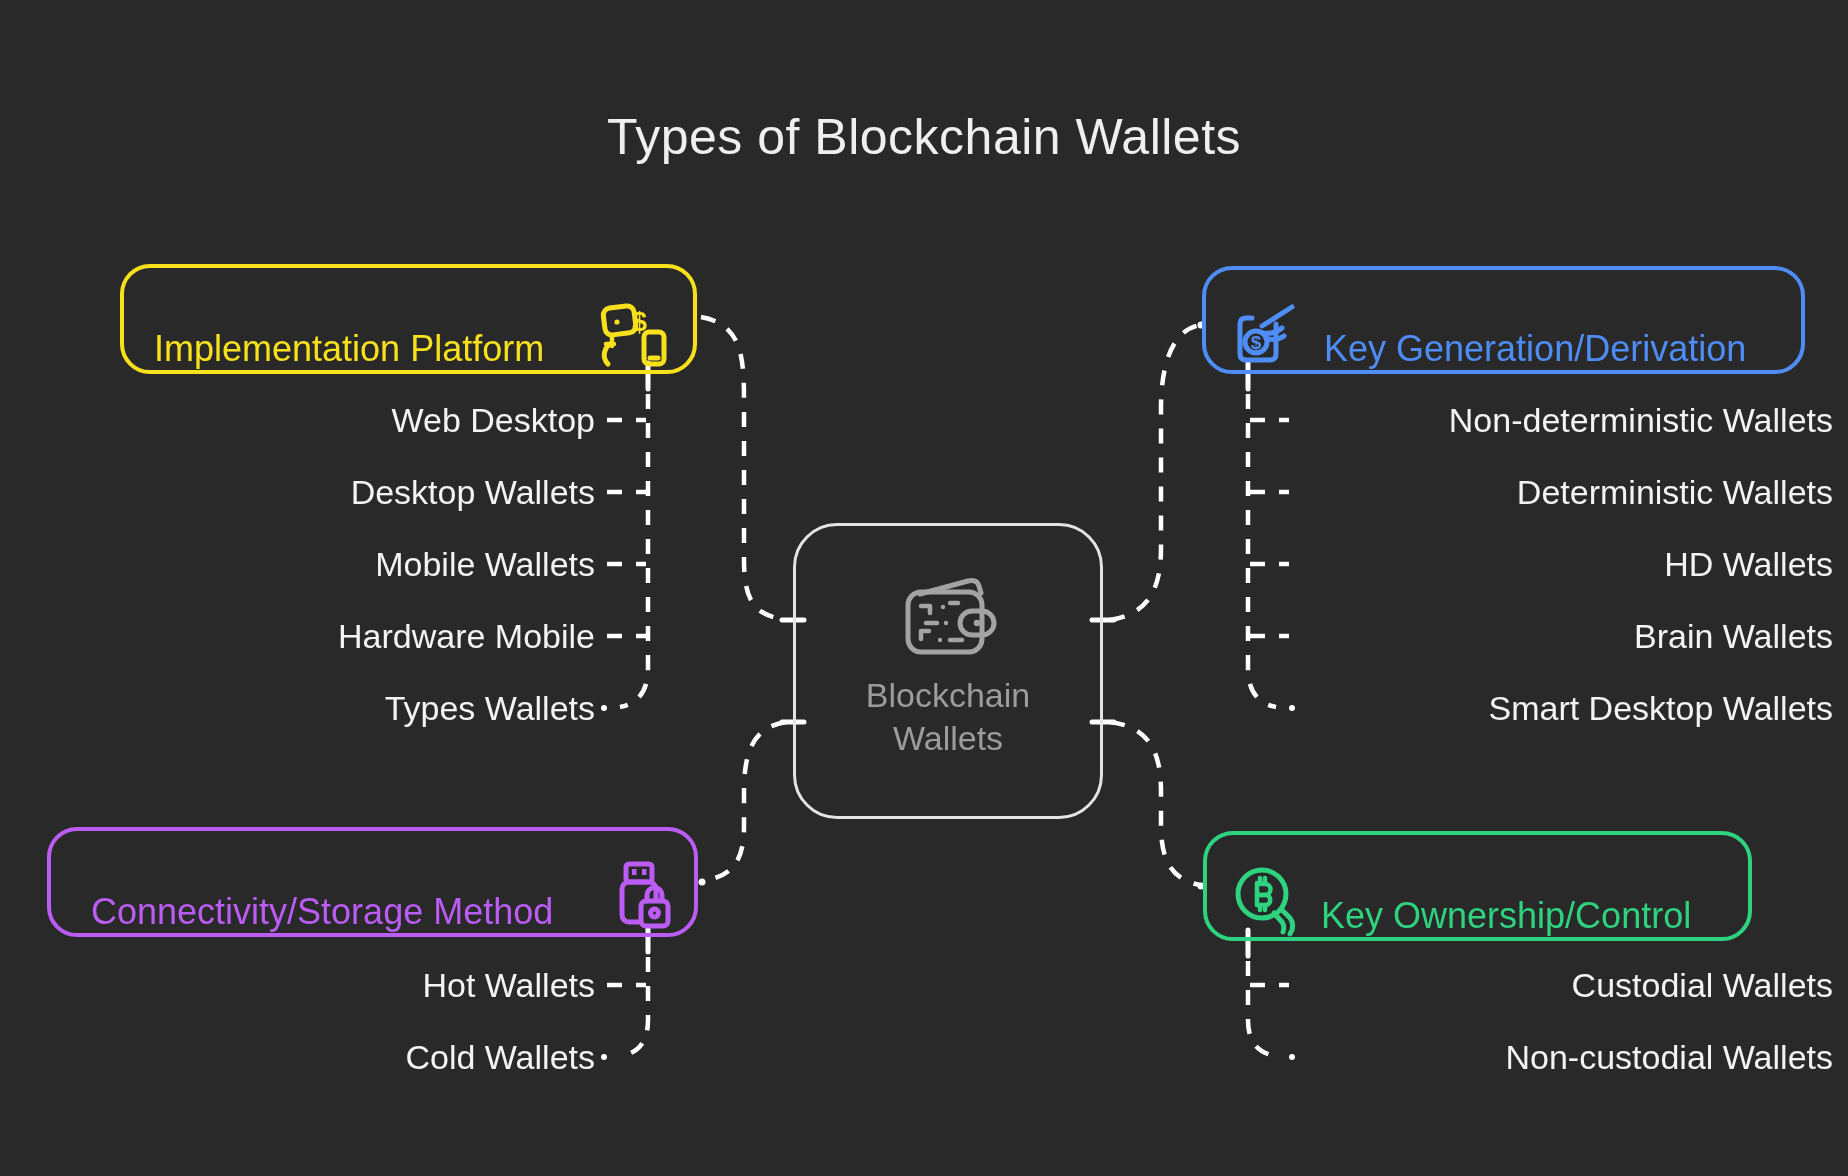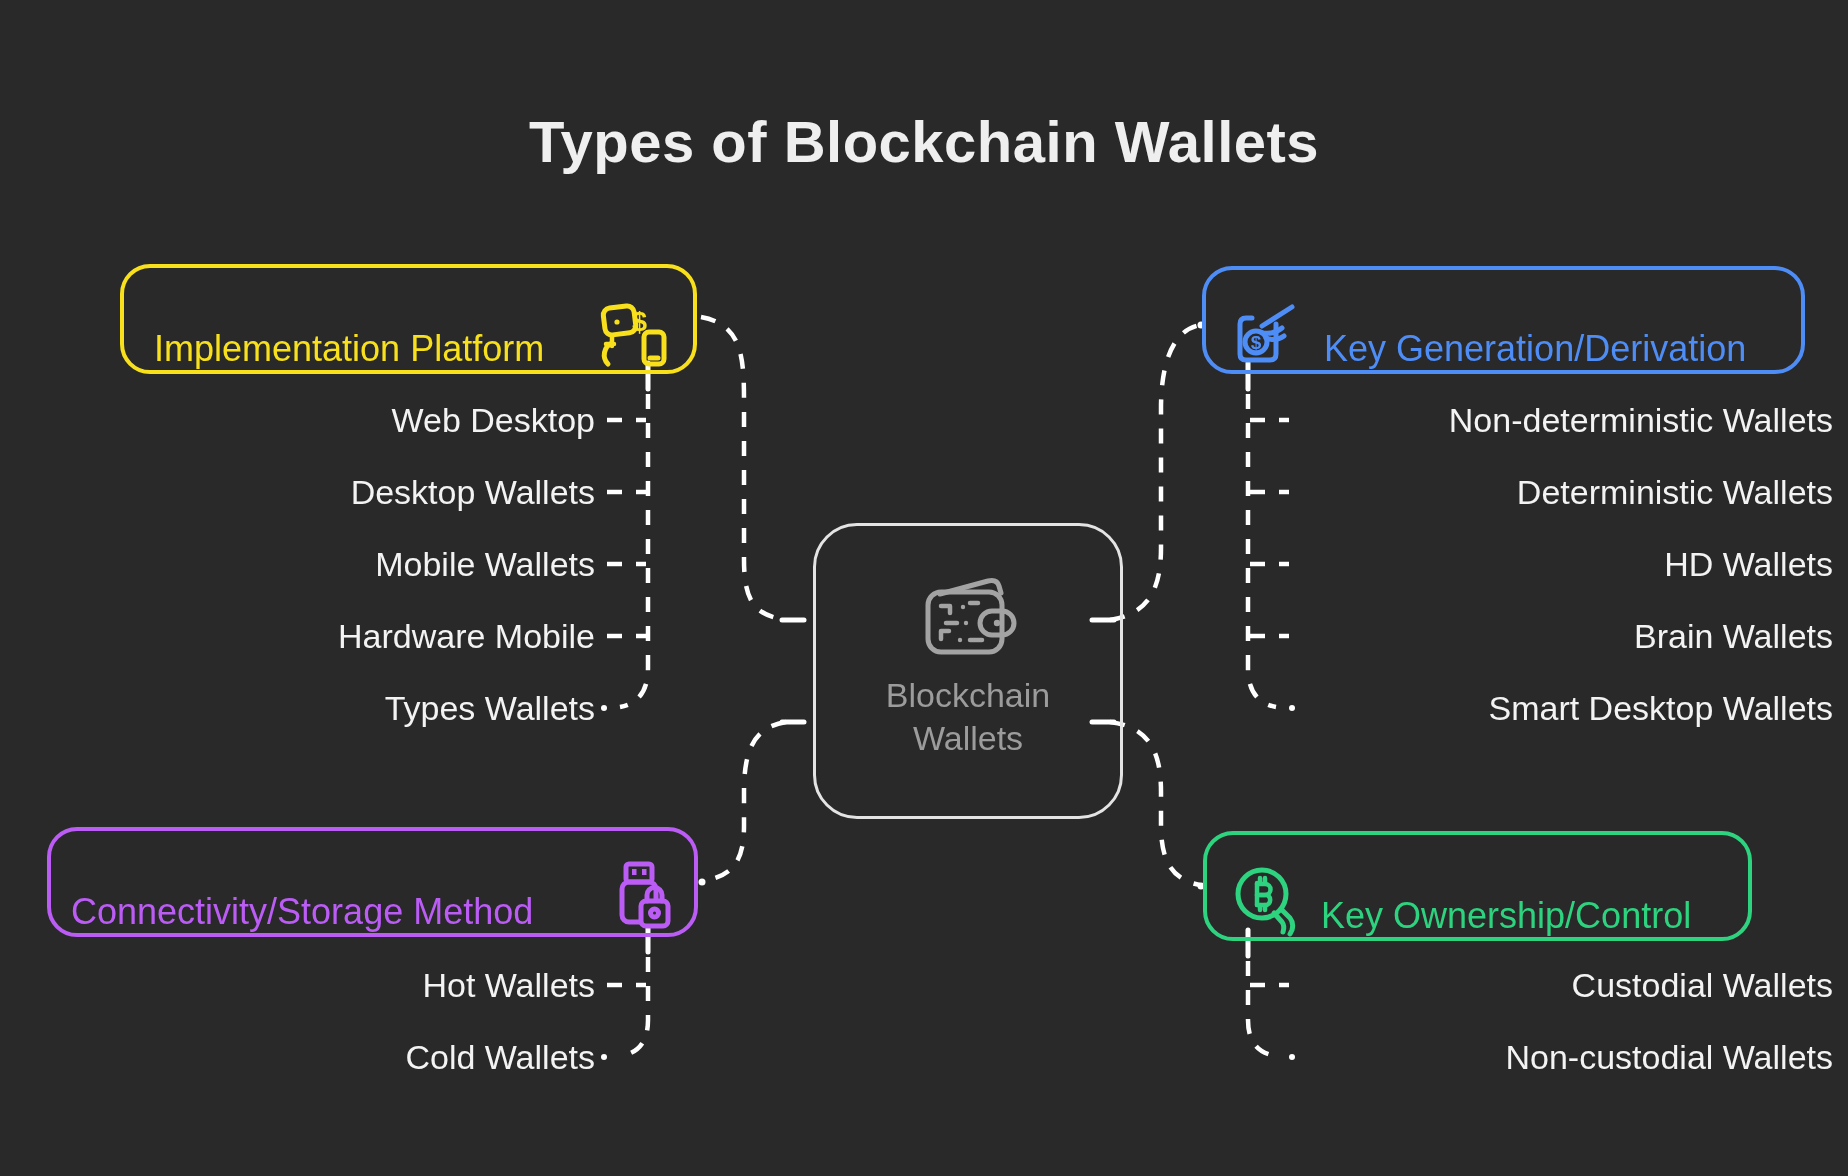--- a/index.html
+++ b/index.html
@@ -1,45 +1,45 @@
 <!DOCTYPE html>
 <html style="--bg: #292929; --title: #efefef; --item: #f3f3f3; --conn: #ffffff;"><head>
 <meta charset="utf-8">
 <style>
   html,body{margin:0;padding:0;}
   body{background:var(--bg,#292929);font-family:"Liberation Sans","DejaVu Sans",sans-serif;}
   .canvas{position:relative;width:1848px;height:1176px;background:var(--bg,#292929);overflow:hidden;}
 
   .page-title{
     position:absolute;left:0;top:108px;width:1848px;text-align:center;
-    font-size:58px;font-weight:bold;color:var(--title,#efefef);letter-spacing:.5px;
+    font-size:50px;font-weight:normal;color:var(--title,#efefef);letter-spacing:.5px;
   }
 
   
   .connectors{position:absolute;left:0;top:0;width:1848px;height:1176px;pointer-events:none;}
   .dash{stroke:var(--conn,#fff);stroke-width:4.5;fill:none;stroke-dasharray:15 14;}
   .solid{stroke:var(--conn,#fff);stroke-width:5;fill:none;stroke-linecap:round;}
   .dot{fill:var(--conn,#fff);}
 
   
   .group-box{
     position:absolute;box-sizing:border-box;display:flex;align-items:flex-end;
     border:4px solid var(--c,#ccc);border-radius:30px;color:var(--c,#ccc);
     font-size:36px;background:transparent;
   }
   .group-box .lbl{white-space:nowrap;}
   .group-box svg{flex:none;display:block;}
   .gb-impl {left:120px; top:264px; width:577px; height:110px; padding:0 22px 0 30px; justify-content:space-between;}
   .gb-keygen{left:1202px;top:266px; width:603px; height:108px; padding:0 20px 0 26px; gap:22px;}
-  .gb-conn {left:47px;  top:827px; width:651px; height:110px; padding:0 22px 0 20px; justify-content:space-between;}
+  .gb-conn {left:47px;  top:827px; width:651px; height:110px; padding:0 22px 0 40px; justify-content:space-between;}
   .gb-own  {left:1203px;top:831px; width:549px; height:110px; padding:0 20px 0 26px; gap:22px;}
 
   
   .center-node{
-    position:absolute;left:813px;top:523px;width:310px;height:296px;box-sizing:border-box;
+    position:absolute;left:793px;top:523px;width:310px;height:296px;box-sizing:border-box;
     border:3.5px solid #e4e4e4;border-radius:44px;display:flex;flex-direction:column;
     align-items:center;padding-top:48px;color:#9c9c9c;
   }
   .center-node .cap{font-size:34px;line-height:43px;text-align:center;margin-top:14px;color:#9c9c9c;}
   .center-node svg{display:block;color:#a3a3a3;}
 
   
   .items{position:absolute;display:flex;flex-direction:column;color:var(--item,#f3f3f3);font-size:34px;}
   .items .it{height:72px;display:flex;align-items:center;white-space:nowrap;}
   .items.right-align{align-items:flex-end;}

